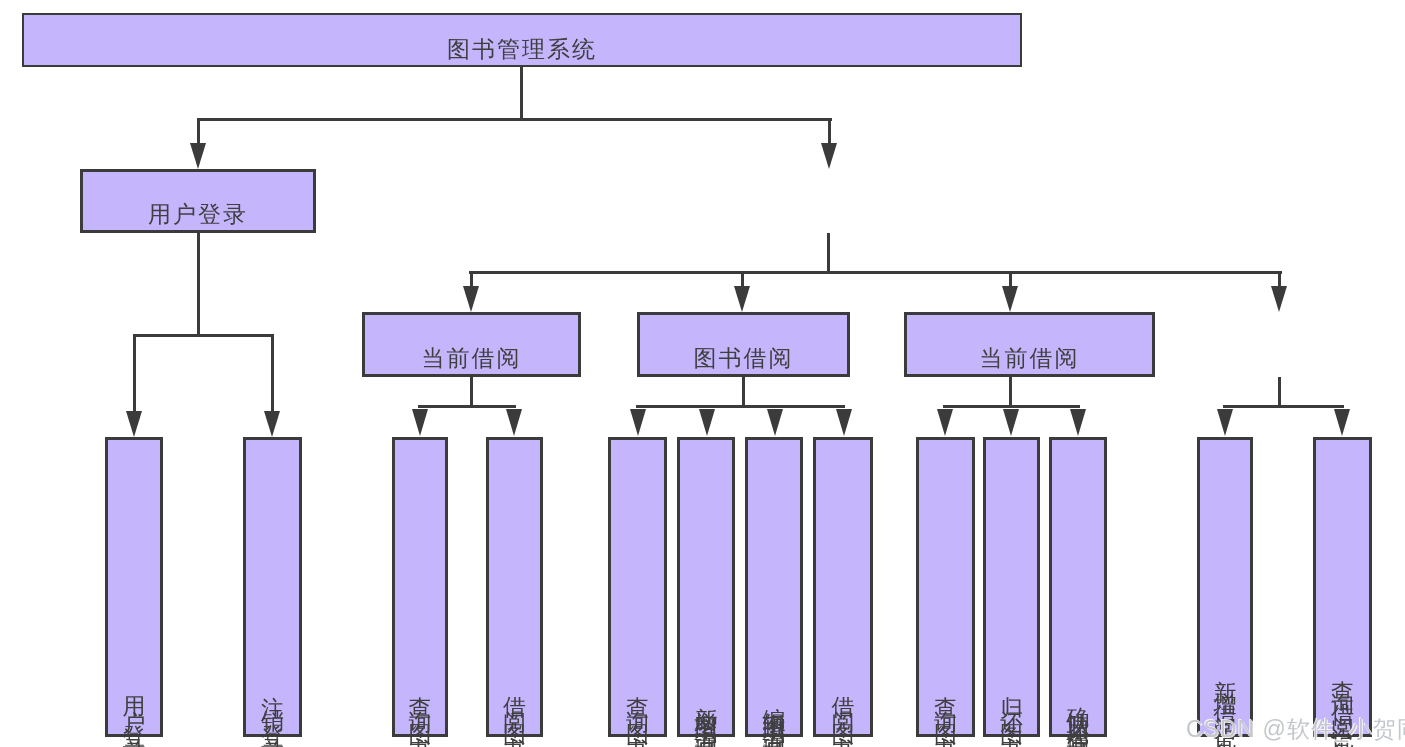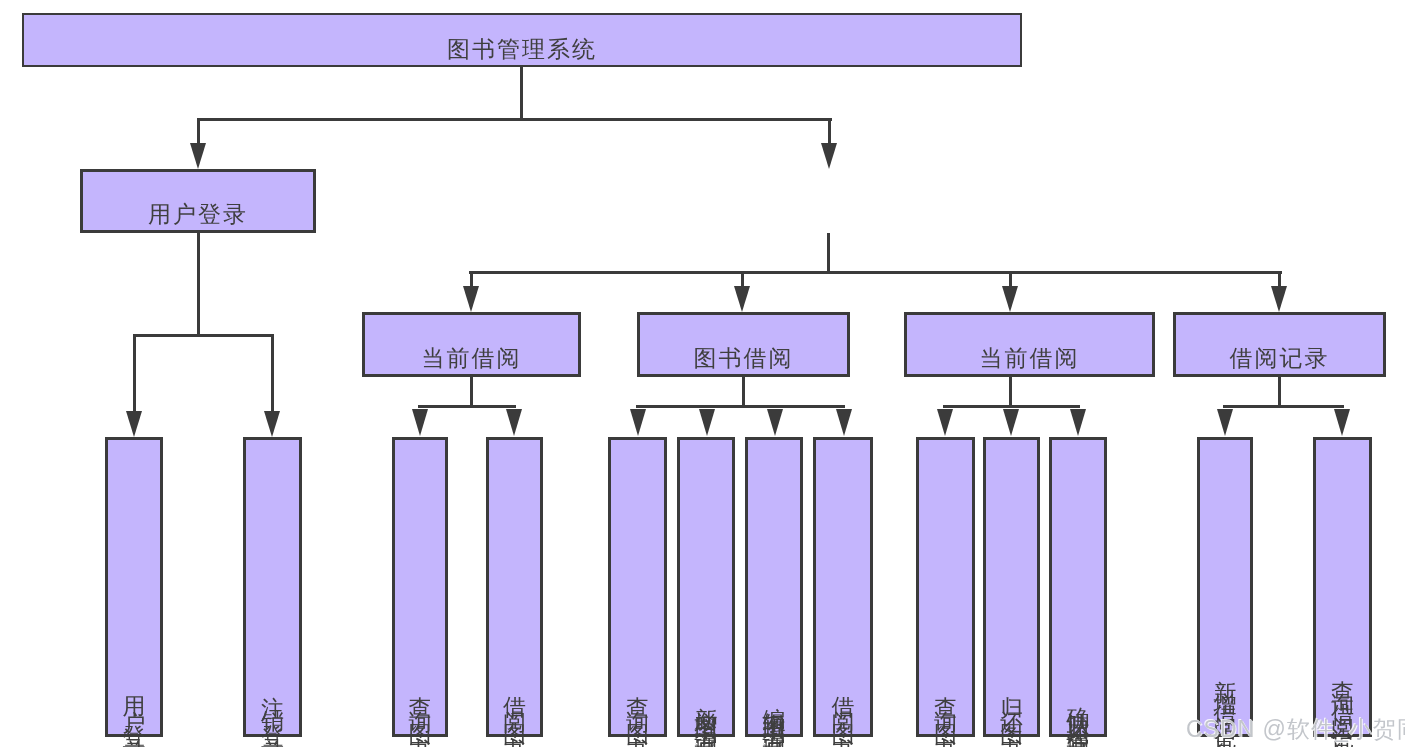--- a/index.html
+++ b/index.html
@@ -34,23 +34,20 @@
   </div>
 
   <div class="box h" style="left:362px;top:312px;width:219px;height:65px">
     <span>当前借阅</span>
   </div>
   <div class="box h" style="left:637px;top:312px;width:213px;height:65px">
     <span>图书借阅</span>
   </div>
   <div class="box h" style="left:904px;top:312px;width:251px;height:65px">
     <span>当前借阅</span>
-  </div>
-  <div class="box h" style="left:1173px;top:312px;width:213px;height:65px">
-    <span>借阅记录</span>
   </div>
 
   <div class="box v" style="left:105px;top:437px;width:58px;height:300px">
     <span>用户登录</span>
   </div>
   <div class="box v" style="left:243px;top:437px;width:59px;height:300px">
     <span>注销登录</span>
   </div>
 
   <div class="box v" style="left:392px;top:437px;width:56px;height:300px">

